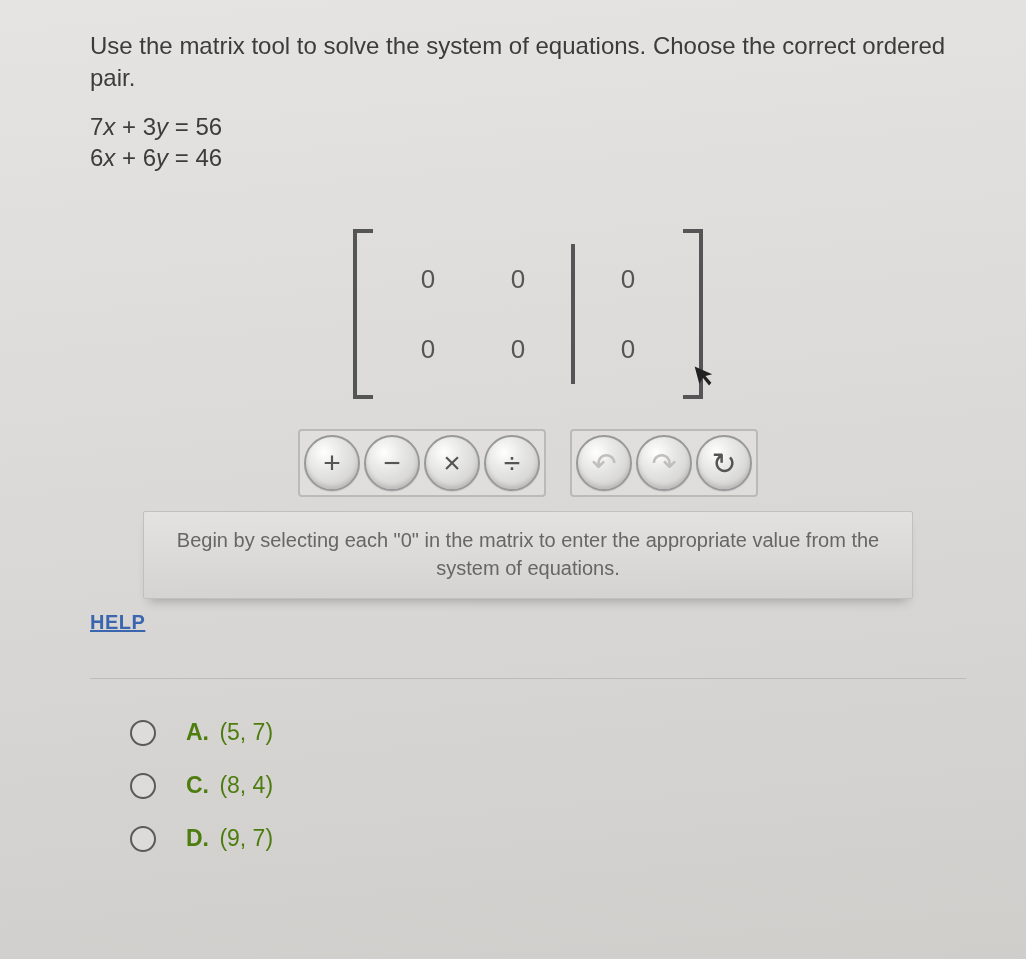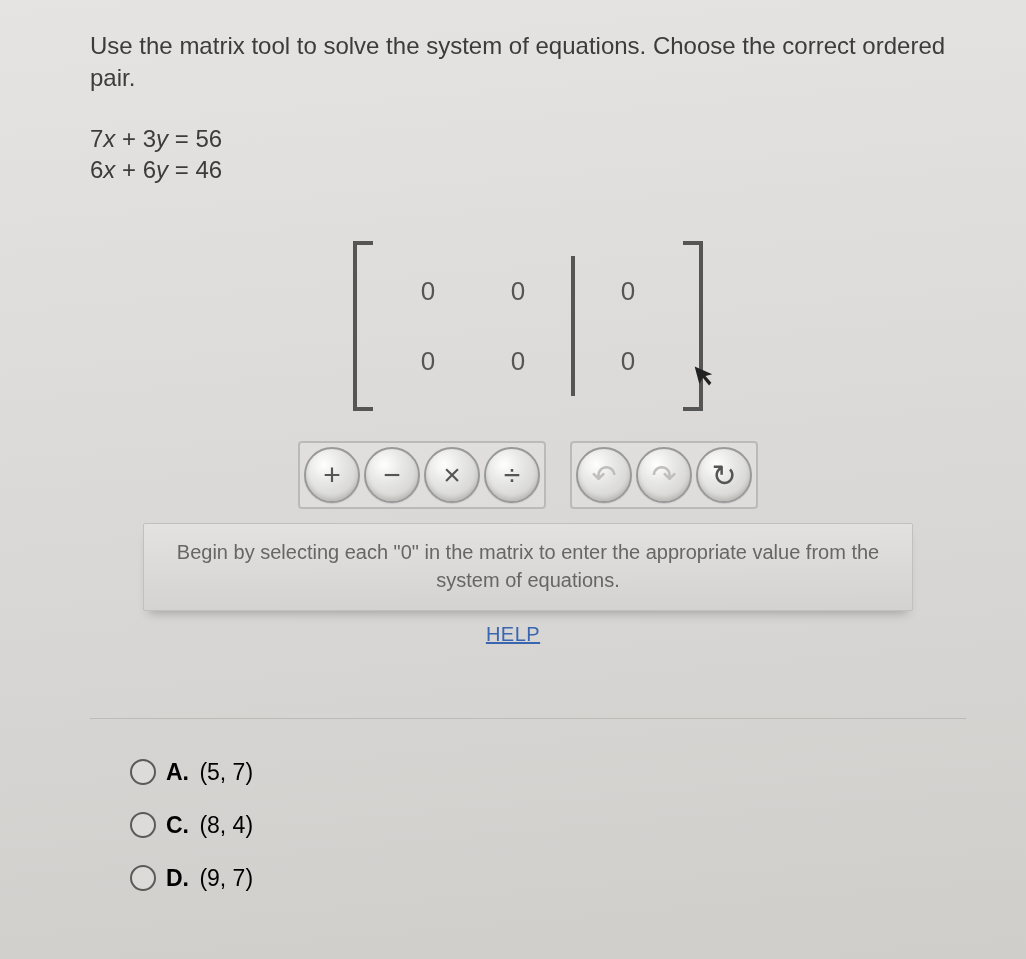--- a/index.html
+++ b/index.html
@@ -9,21 +9,21 @@
     background: linear-gradient(175deg, #e5e4e2 0%, #dbd9d7 50%, #d0cecb 100%);
     font-family: Arial, Helvetica, sans-serif;
     color: #333;
     padding: 30px 60px 20px 90px;
     position: relative;
   }
   .question-text {
     font-size: 24px;
     line-height: 1.35;
     color: #3c3c3c;
-    margin-bottom: 28px;
+    margin-bottom: 16px;
   }
   .equations {
     font-size: 24px;
     font-style: italic;
     color: #3c3c3c;
     margin-bottom: 56px;
     line-height: 1.3;
   }
   .equations .var { font-style: italic; }
   .equations .num { font-style: normal; }
@@ -122,46 +122,47 @@
     padding: 14px 20px 16px 20px;
     font-size: 20px;
     color: #666;
     background: linear-gradient(180deg, rgba(255,255,255,0.25) 0%, rgba(200,200,198,0.25) 100%);
     border: 1px solid #c2c0bd;
     border-radius: 2px;
     box-shadow: 0 8px 10px -6px rgba(0,0,0,0.25);
     line-height: 1.4;
   }
   .help-row {
-    text-align: center;
+    text-align: left;
     padding-right: 30px;
-    margin-bottom: 72px;
+    margin-bottom: 44px;
+    font-weight: bold;
   }
   .help-link {
     color: #3a66b0;
     font-size: 20px;
     text-decoration: underline;
     cursor: pointer;
     letter-spacing: 0.5px;
   }
   .divider {
     border: none;
     border-top: 1px solid #bdbbb8;
     margin: 0 0 40px 0;
   }
   .answers {
     padding-left: 40px;
   }
   .answer {
     display: flex;
-    align-items: flex-start;
-    gap: 10px;
+    align-items: center;
+    gap: 30px;
     margin-bottom: 26px;
     font-size: 23px;
-    color: #000000;
+    color: #4d7c0f;
     cursor: pointer;
   }
   .radio {
     width: 26px;
     height: 26px;
     border: 2.5px solid #5a5a5a;
     border-radius: 50%;
     flex-shrink: 0;
     background: rgba(255,255,255,0.2);
   }

